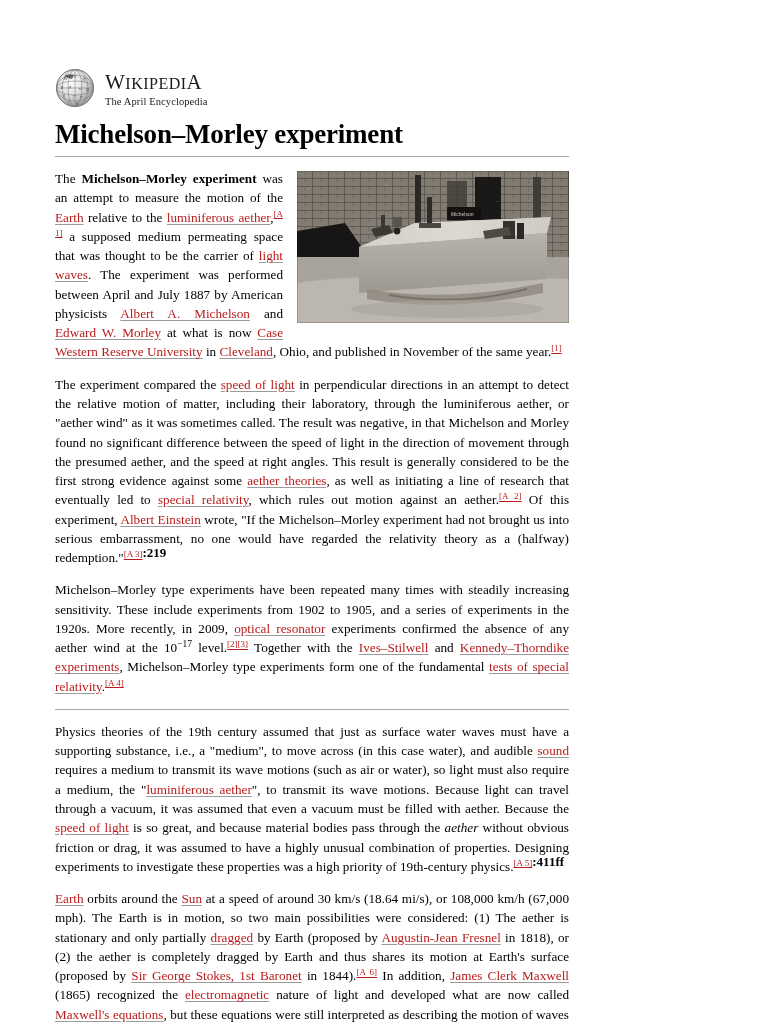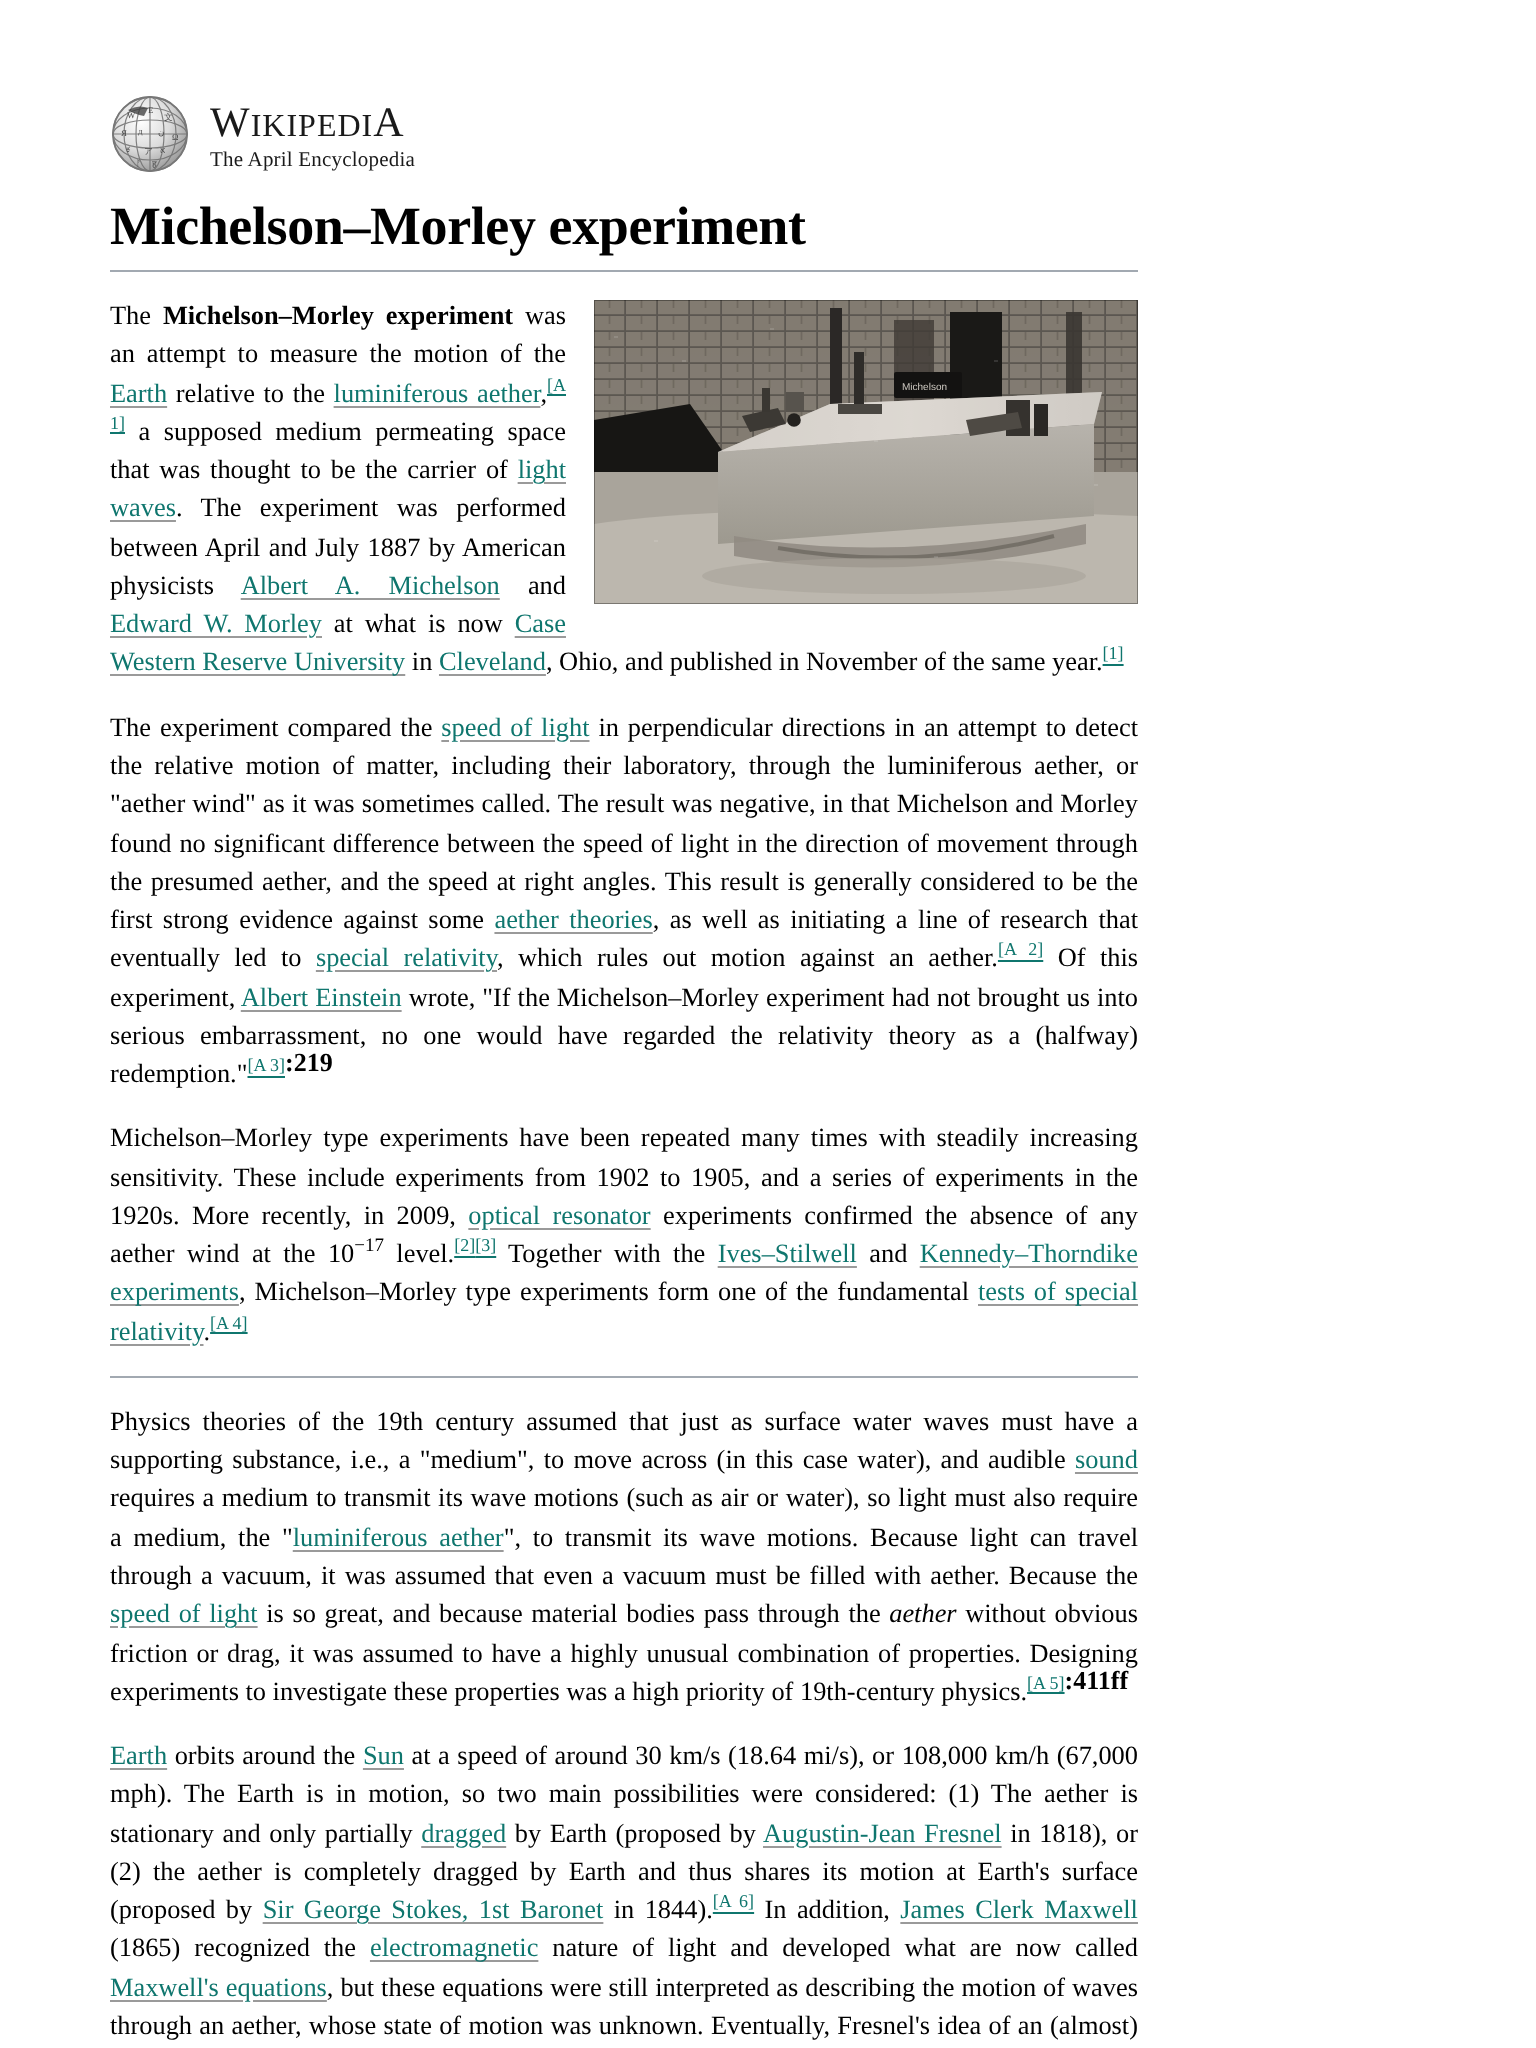--- a/index.html
+++ b/index.html
@@ -12,21 +12,21 @@
     height: 1024px;
     font-family: "Liberation Serif", serif;
     color: #000000;
     overflow: hidden;
   }
   .page {
     position: relative;
     width: 624px;
     height: 1024px;
     box-sizing: border-box;
-    padding: 44px 55px 0 55px;
+    padding: 65px 55px 0 55px;
   }
 
   
   .brand {
     display: flex;
     align-items: center;
     gap: 10px;
     height: 48px;
     margin-bottom: 6px;
   }
@@ -82,21 +82,21 @@
     font-size: 13.2px;
     line-height: 1.46;
     text-align: justify;
     margin: 0 0 13px 0;
     hyphens: none;
   }
   .lnk {
     text-decoration: underline;
     text-decoration-color: #9a9a9a;
     text-underline-offset: 1.5px;
-    color: #0f766e;
+    color: #b91c1c;
   }
   b.bold { font-weight: bold; }
   i.ital { font-style: italic; }
   sup.ref {
     font-size: 9px;
     vertical-align: super;
     line-height: 0;
   }
   sup.ref .lnk { text-decoration: underline; }
   .pagecite {

